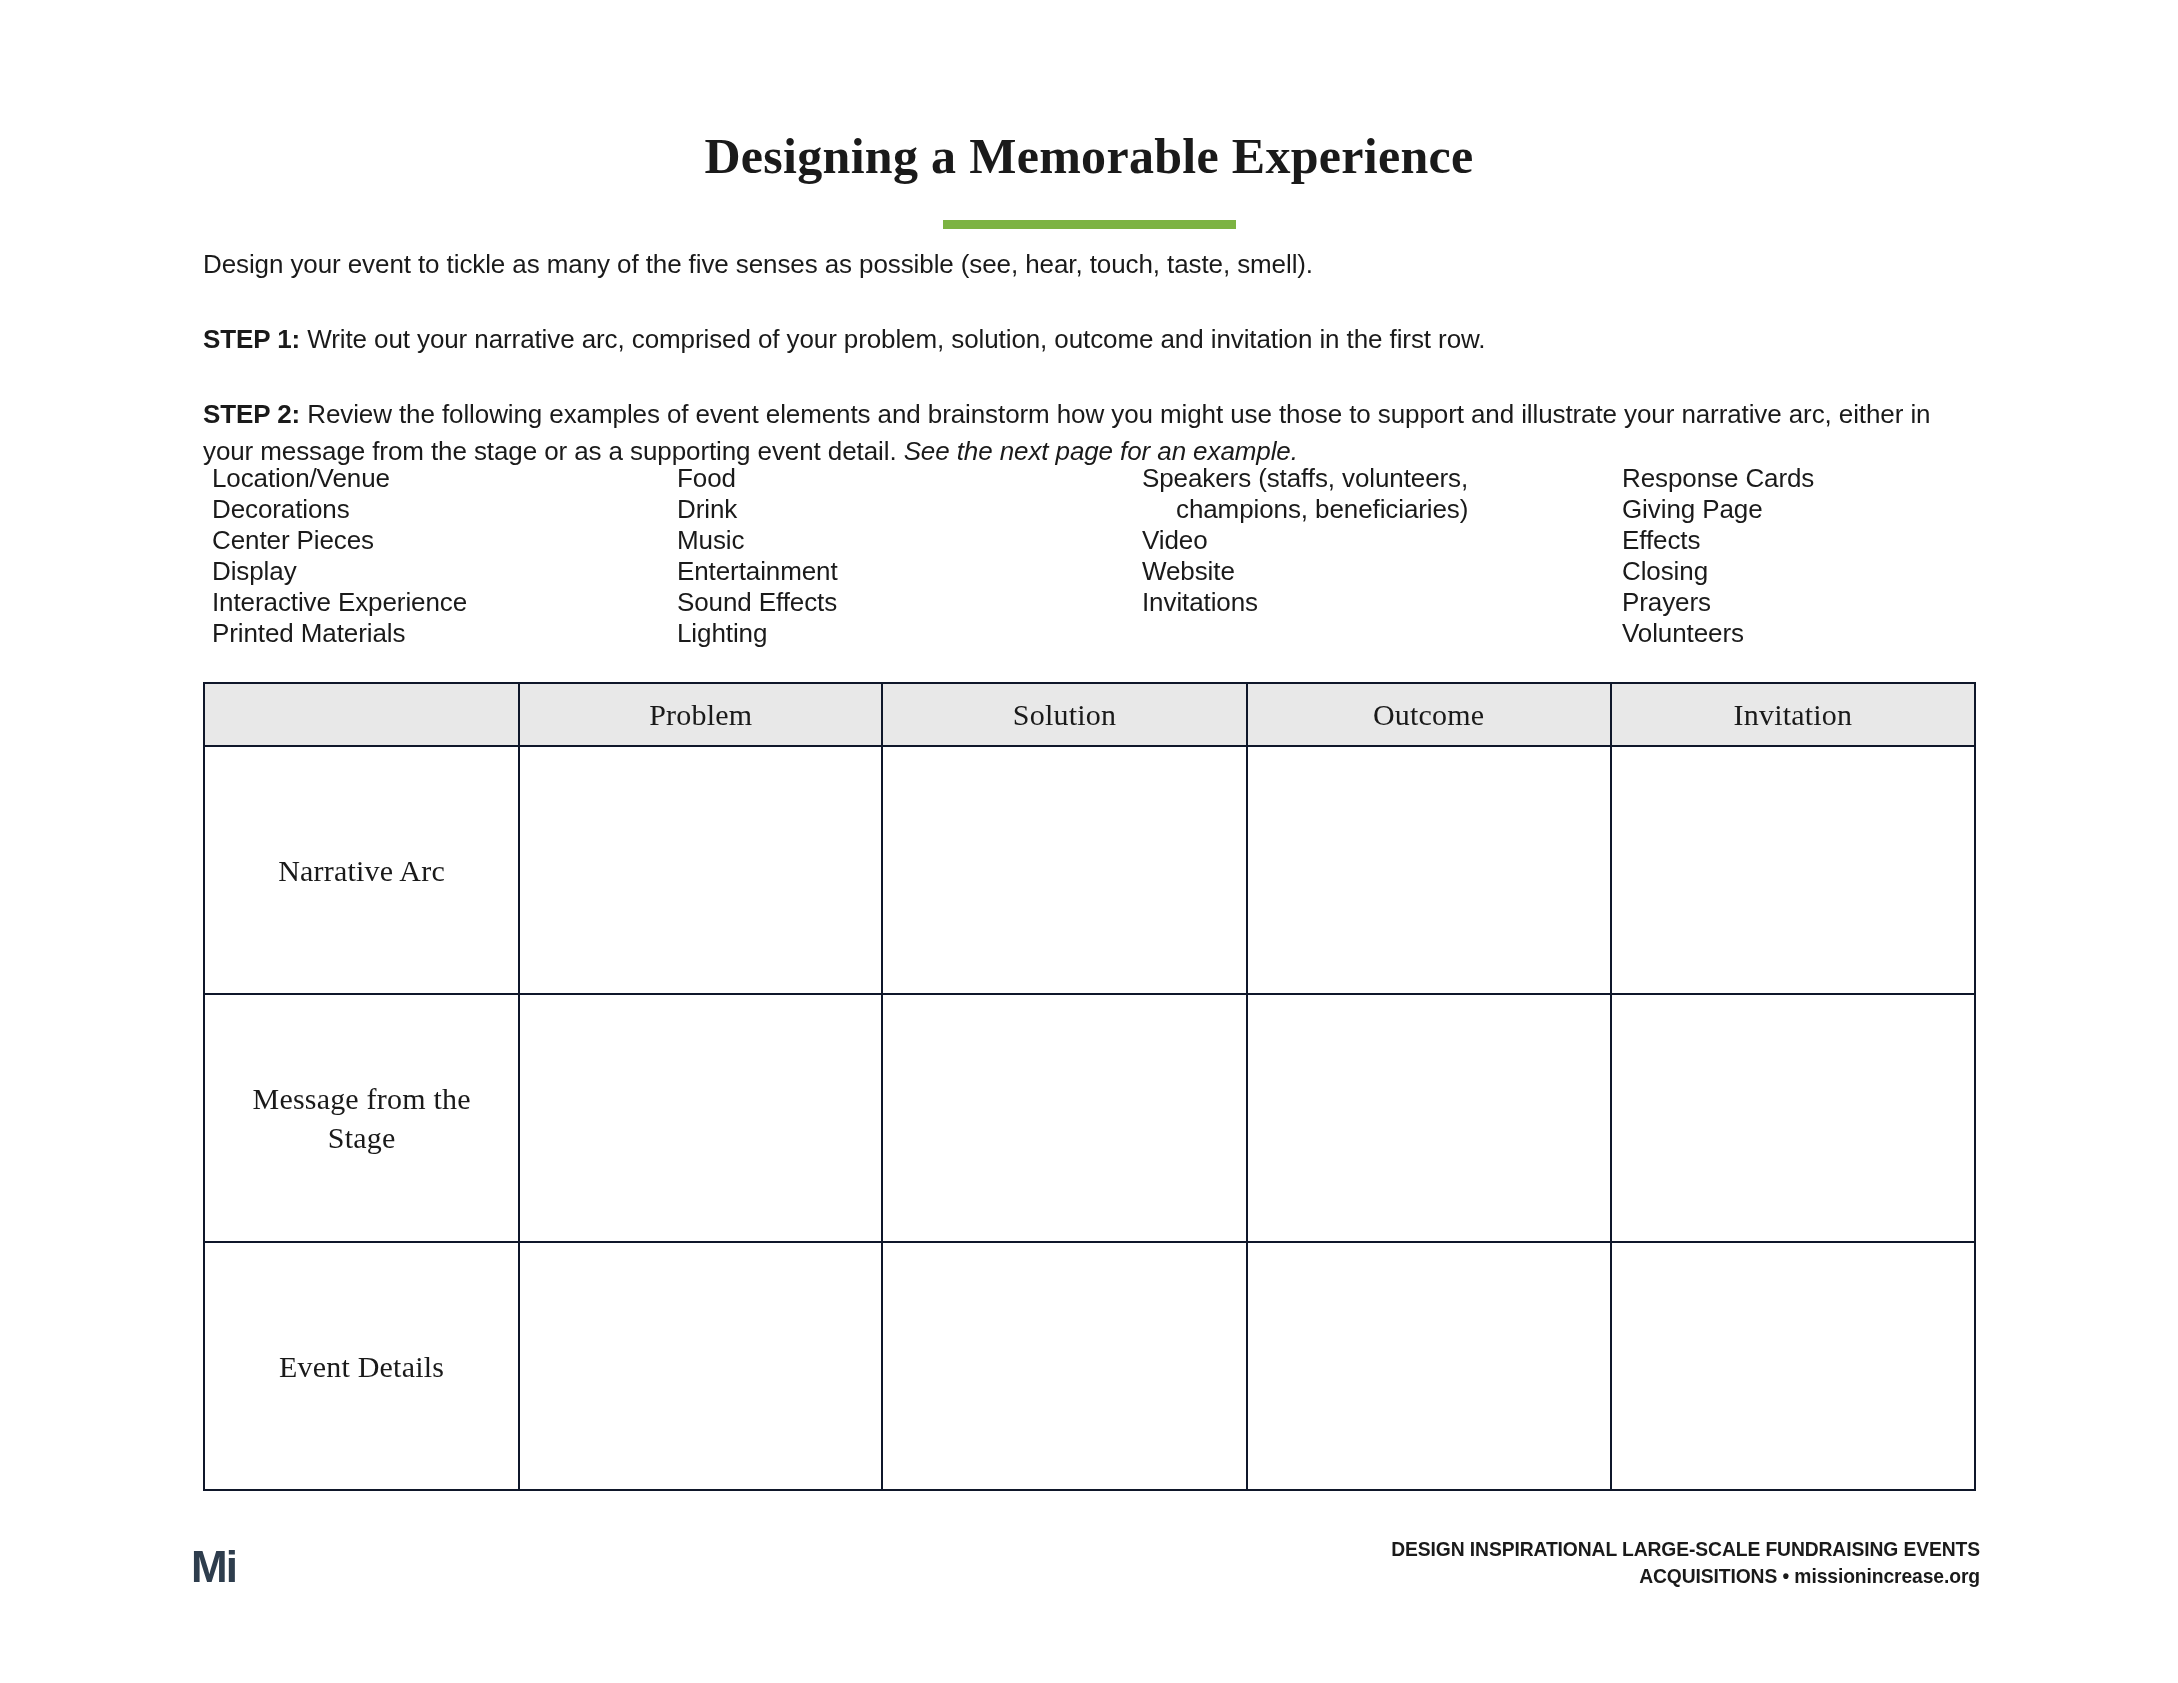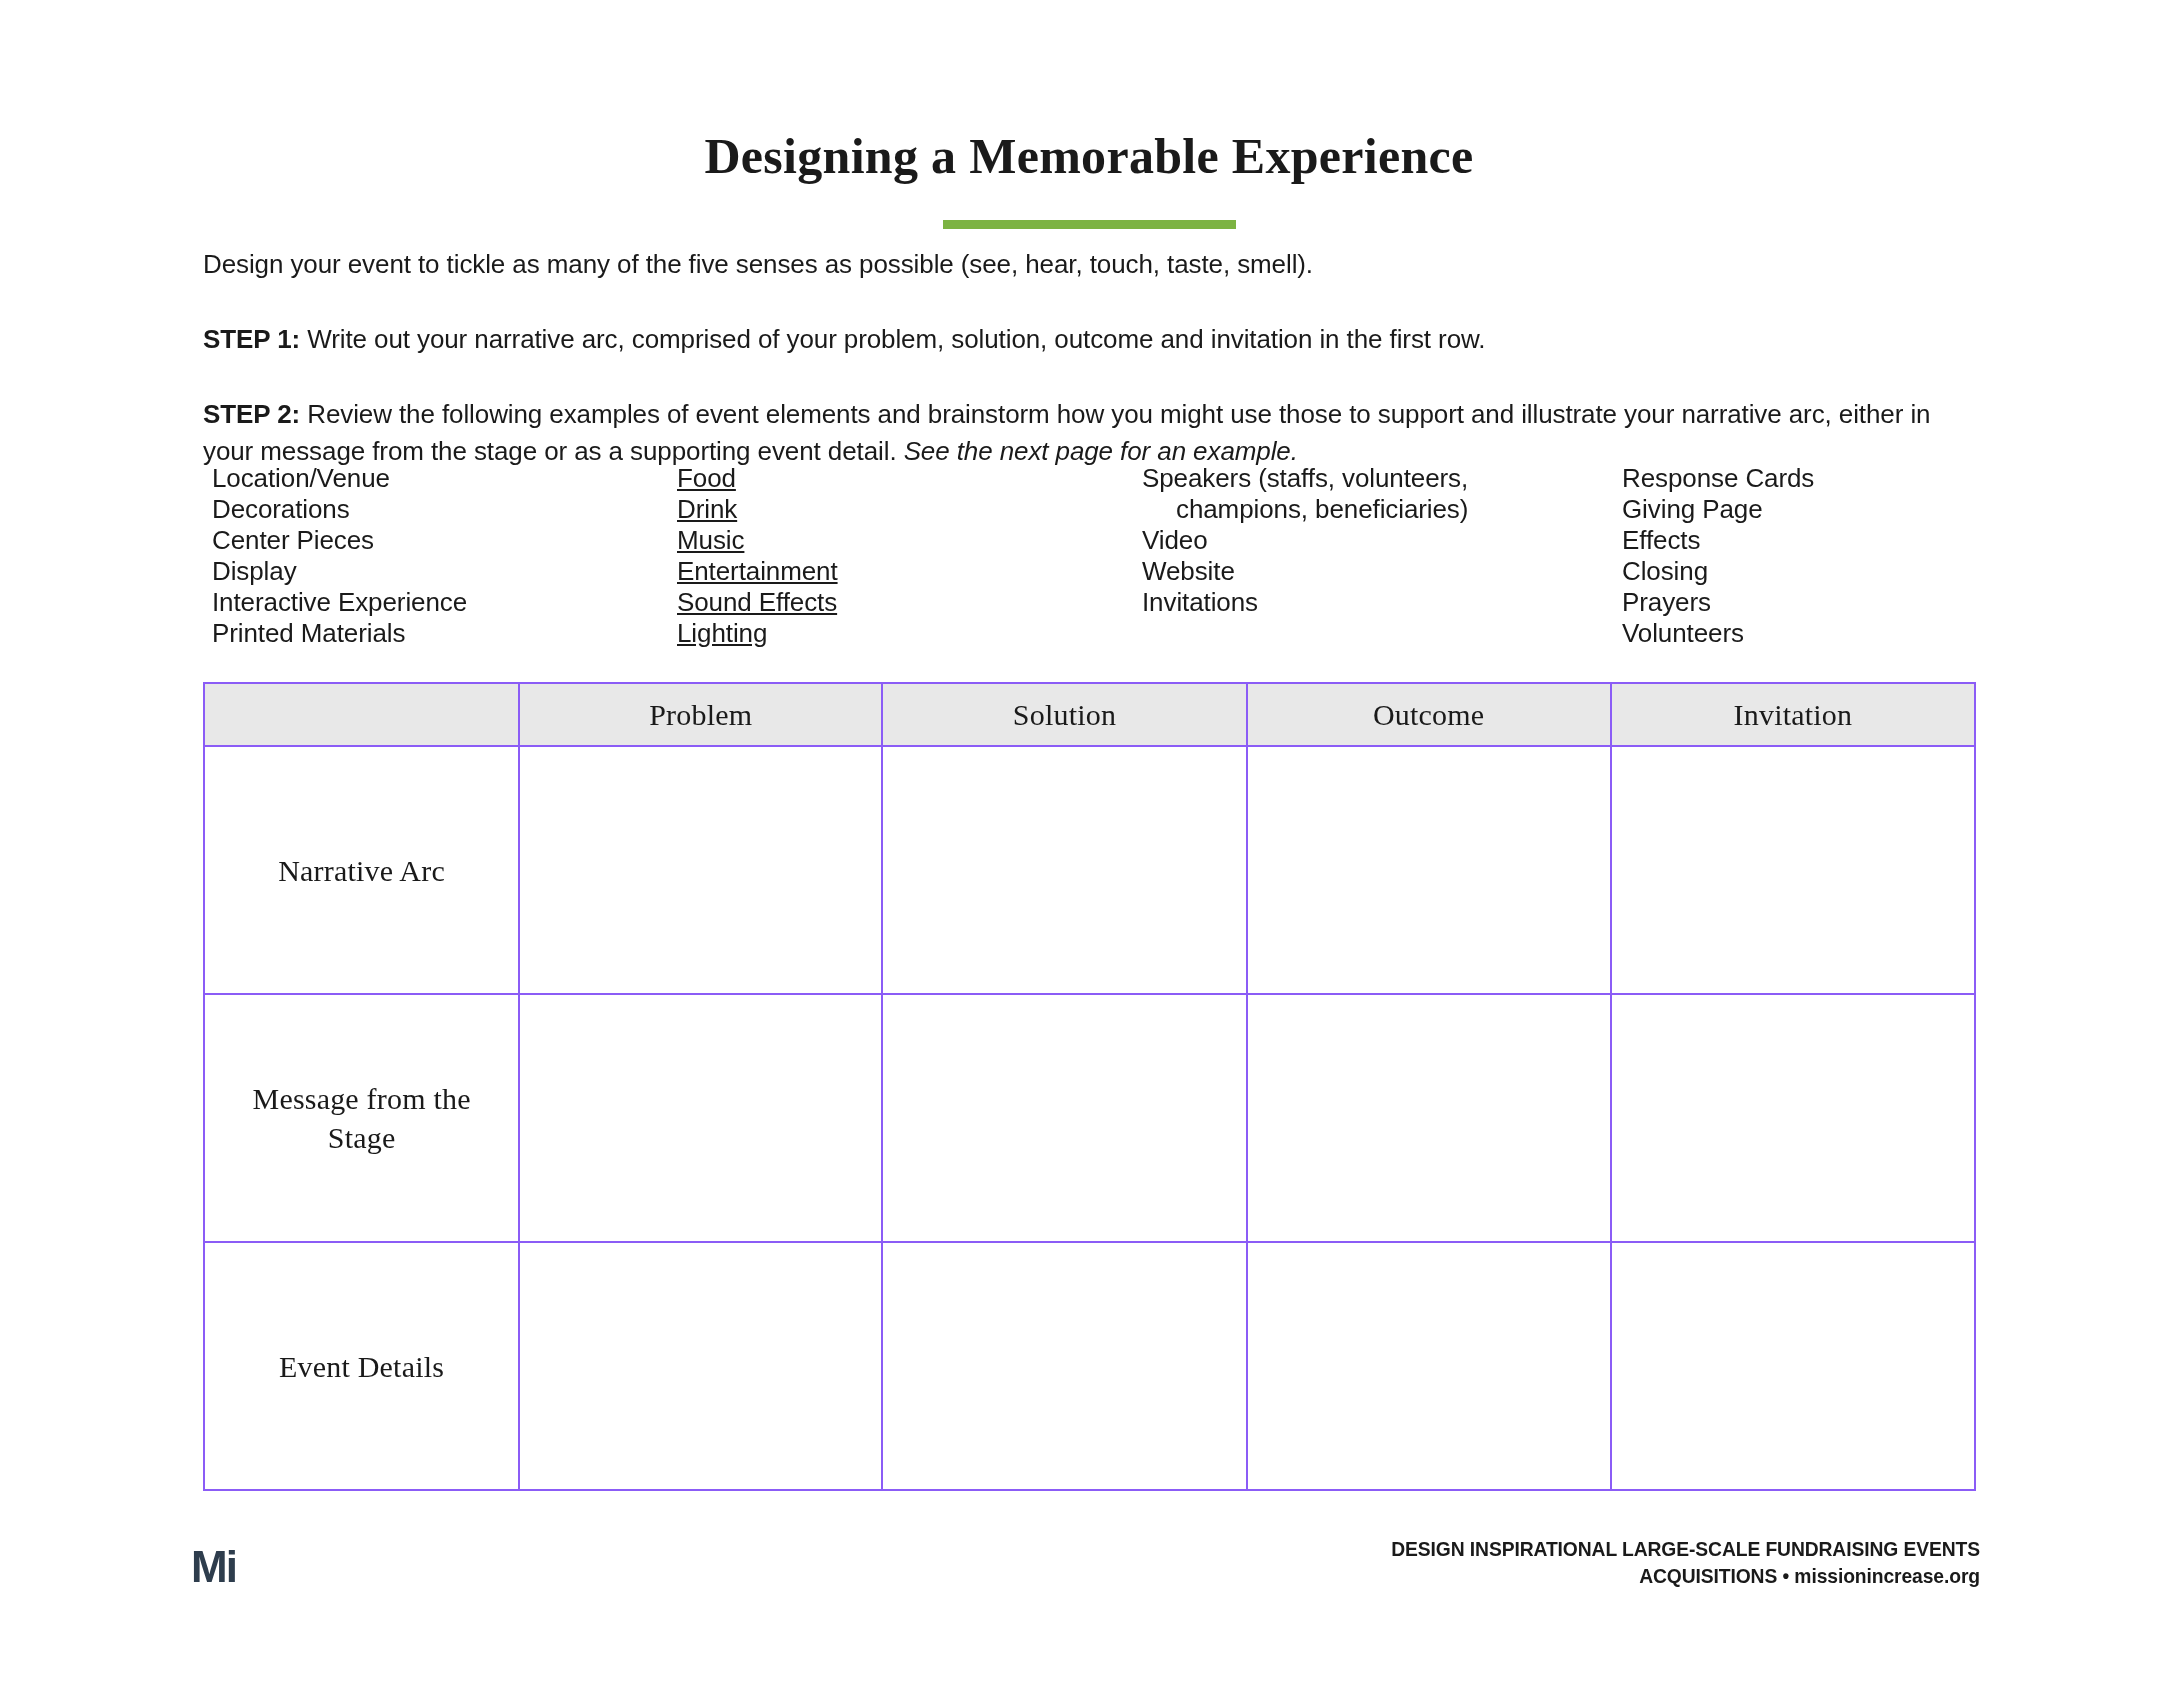--- a/index.html
+++ b/index.html
@@ -65,21 +65,21 @@
 
   
   .elements {
     position: absolute;
     left: 203px;
     top: 463px;
     width: 1782px;
     display: flex;
   }
   .elements .col:nth-child(1) { width: 465px; }
-  .elements .col:nth-child(2) { width: 465px; text-decoration: underline; }
+  .elements .col:nth-child(2) { width: 465px; }
   .elements .col:nth-child(3) { width: 480px; }
   .elements .col:nth-child(4) { width: 371px; }
   .elements .item {
     font-size: 26px;
     line-height: 31px;
     color: #1a1a1a;
     white-space: pre;
     letter-spacing: -0.1px;
     margin-left: 9px;
   }
@@ -95,21 +95,21 @@
   
   .grid {
     position: absolute;
     left: 203px;
     top: 682px;
     width: 1773px;
     border-collapse: collapse;
     table-layout: fixed;
   }
   .grid td, .grid th {
-    border: 2px solid #8b5cf6;
+    border: 2px solid #0f172a;
     padding: 0;
     vertical-align: middle;
     background: #ffffff;
     margin-top: 17px;
   }
   .grid thead th {
     background: #E8E8E8;
     height: 61px;
     font-family: "Liberation Serif", serif;
     font-size: 30px;

